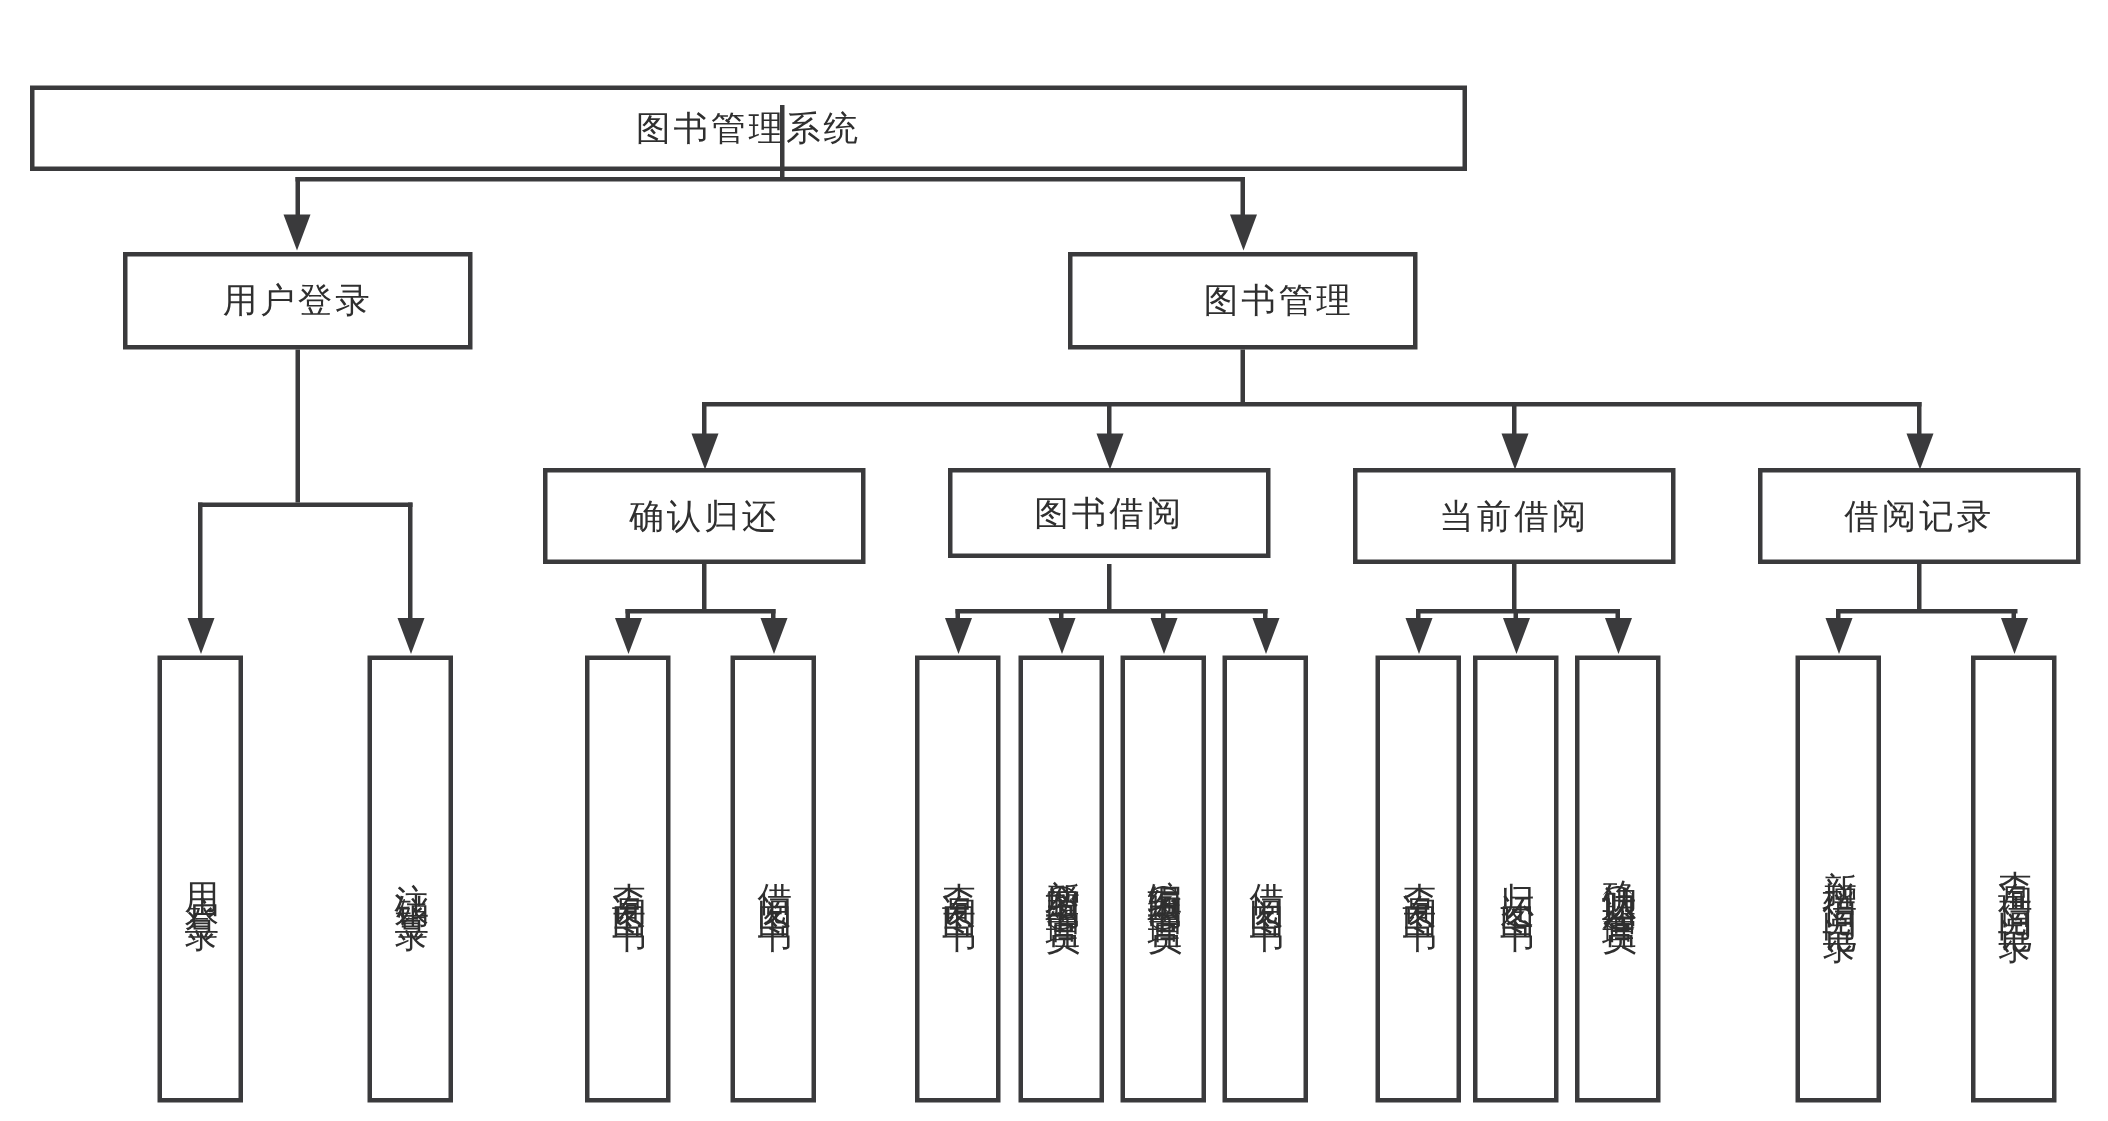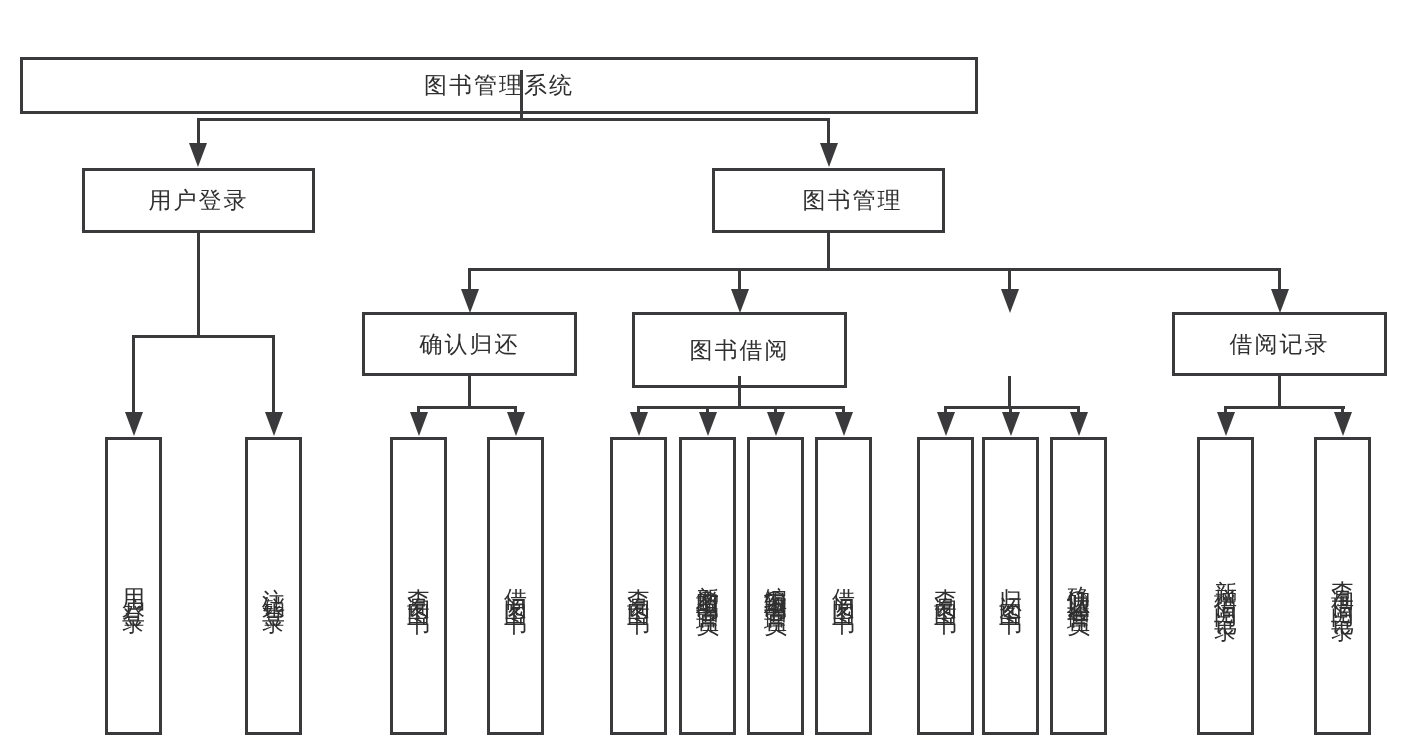--- a/index.html
+++ b/index.html
@@ -103,22 +103,25 @@
   <div class="line vline" style="left:738px; top:268px; height:23px;"></div>
   <div class="arrow" style="left:731px; top:289px;"></div>
   <div class="line vline" style="left:1008px; top:268px; height:23px;"></div>
   <div class="arrow" style="left:1001px; top:289px;"></div>
   <div class="line vline" style="left:1278px; top:268px; height:23px;"></div>
   <div class="arrow" style="left:1271px; top:289px;"></div>
 
   <div class="box" style="left:362px; top:312px; width:215px; height:64px;">
     <span class="hlabel">确认归还</span>
   </div>
-  <div class="box" style="left:632px; top:312px; width:215px; height:76px;">
+  <div class="box" style="left:632px; top:312px; width:215px; height:60px;">
     <span class="hlabel">图书借阅</span>
+  </div>
+  <div class="box" style="left:902px; top:312px; width:215px; height:64px;">
+    <span class="hlabel">当前借阅</span>
   </div>
   <div class="box" style="left:1172px; top:312px; width:215px; height:64px;">
     <span class="hlabel">借阅记录</span>
   </div>
 
   <div class="line vline" style="left:468px; top:376px; height:30px;"></div>
   <div class="line hline" style="left:417px; top:406px; width:100px;"></div>
   <div class="line vline" style="left:417px; top:406px; height:7px;"></div>
   <div class="arrow" style="left:410px; top:412px;"></div>
   <div class="line vline" style="left:514px; top:406px; height:7px;"></div>

